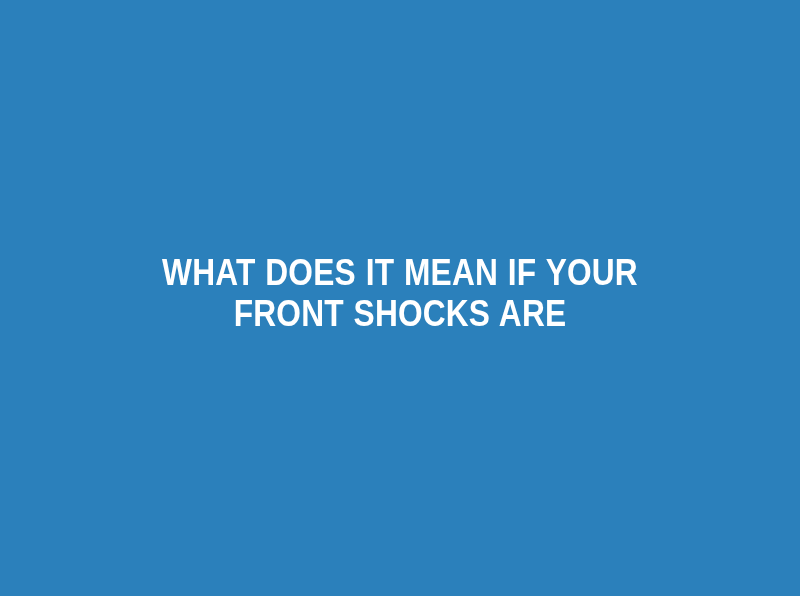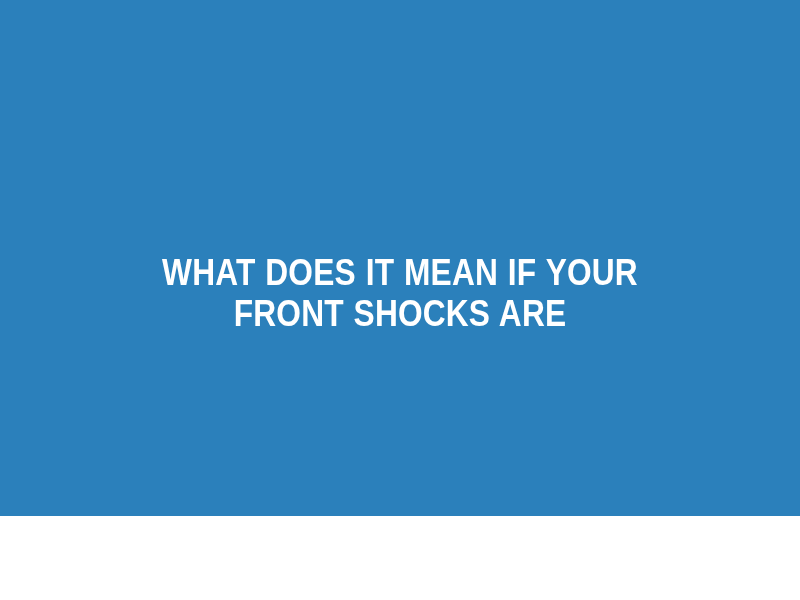--- a/index.html
+++ b/index.html
@@ -13,21 +13,21 @@
     height: 600px;
     overflow: hidden;
     font-family: "Liberation Sans", sans-serif;
   }
 
   
   .title-card {
     position: relative;
     box-sizing: border-box;
     width: 800px;
-    height: 516px;
+    height: 596px;
     background-color: #2b80bb;
     display: flex;
     align-items: center;
     justify-content: center;
   }
 
   
   .headline-block {
     position: absolute;
     left: 0;

